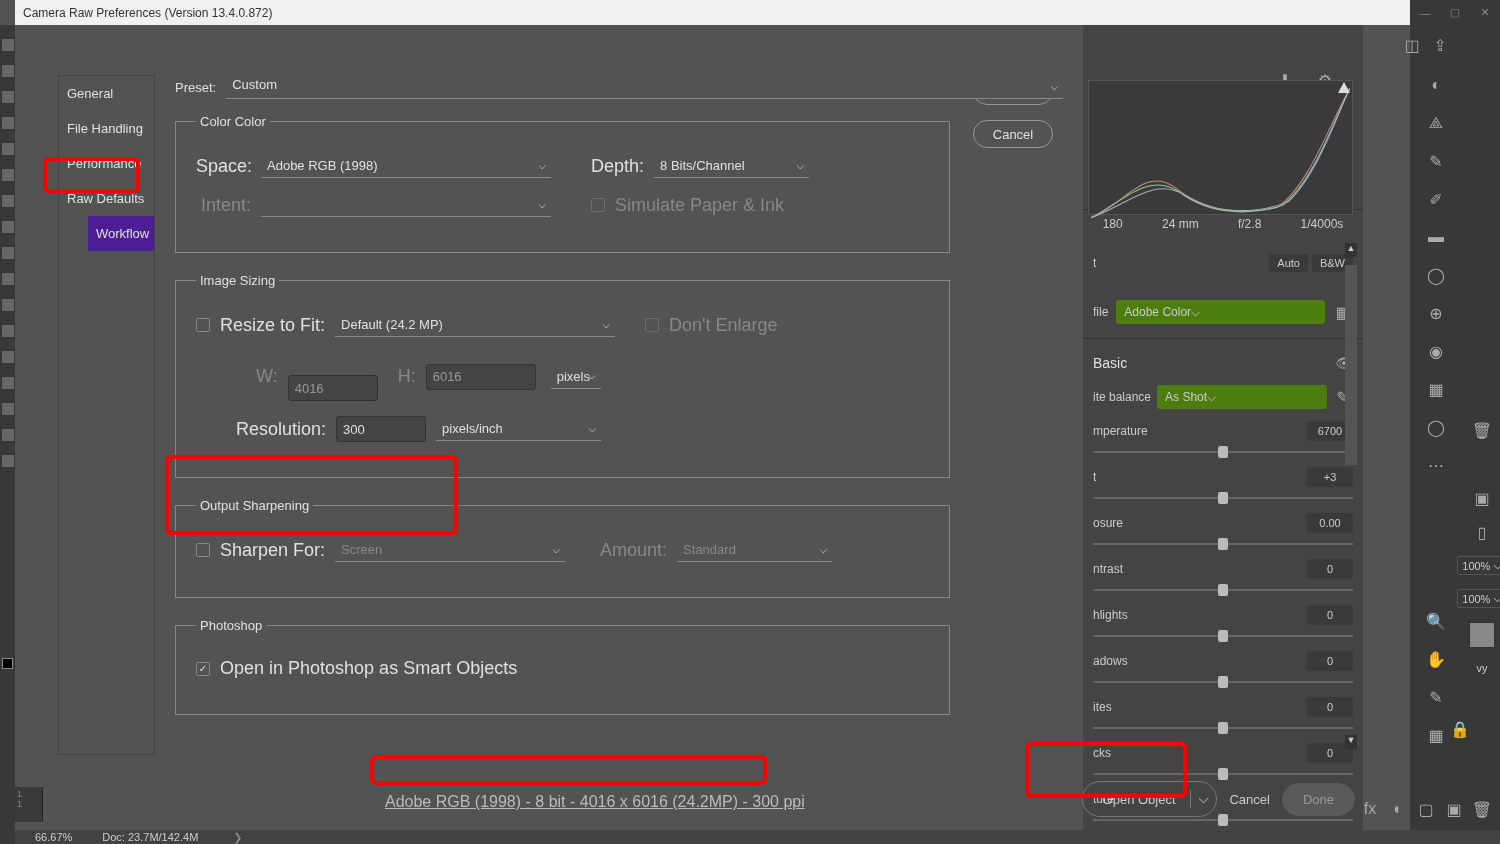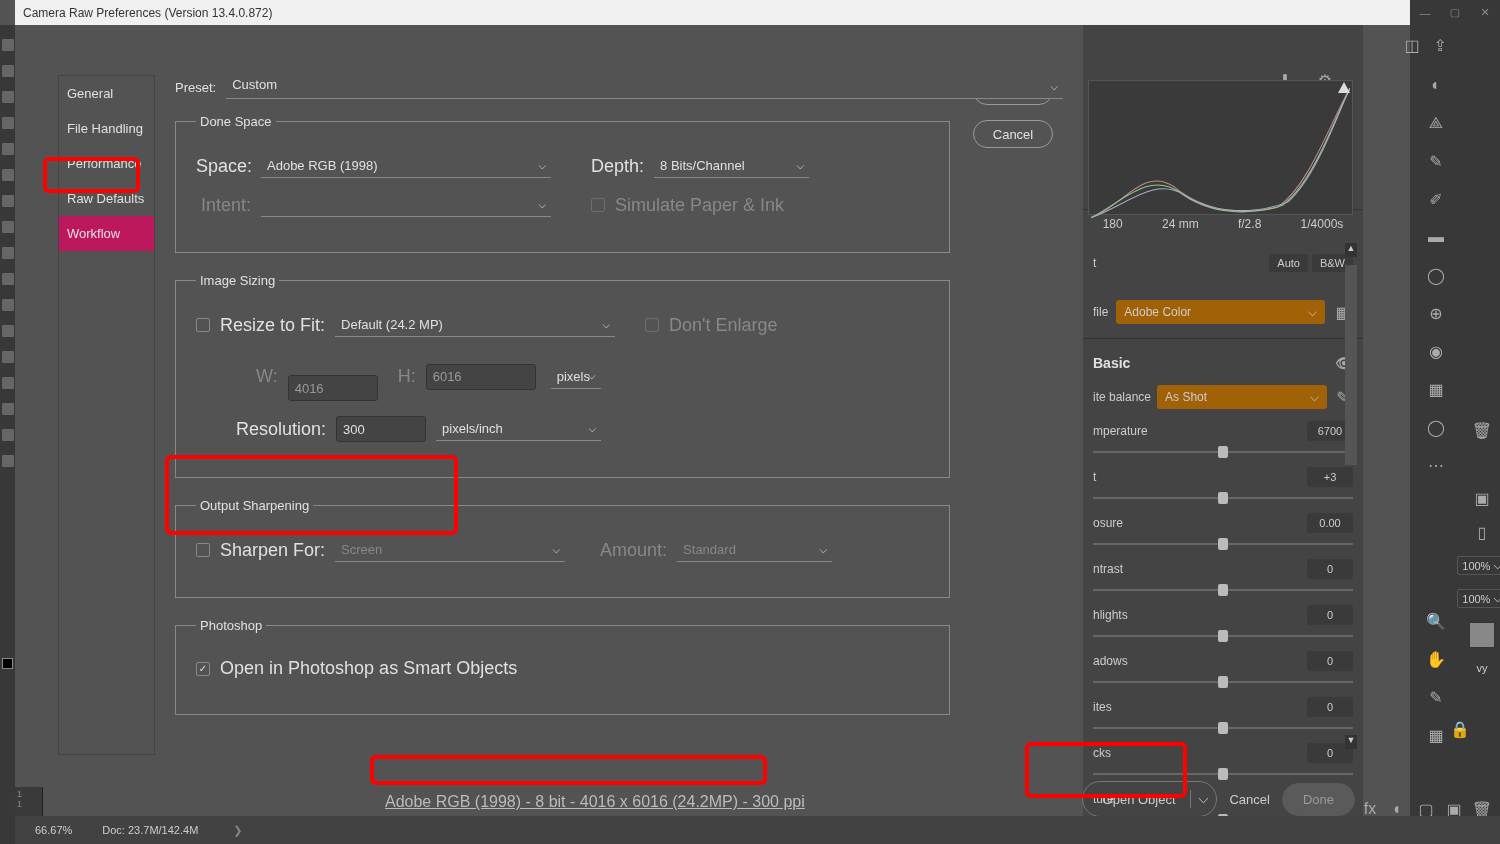--- a/index.html
+++ b/index.html
@@ -9,21 +9,21 @@
 .titlebar { position: absolute; top: 0; left: 15px; right: 0; height: 25px; background: #f0f0f0; display: flex; align-items: center; padding: 0 8px; font-size: 12px; color: #333; }
 .winbtn { width: 45px; height: 25px; display: flex; align-items: center; justify-content: center; color: #888; font-size: 11px; }
 .winbtn.close { background: transparent; }
 
 
 .dialog-body { position: absolute; top: 25px; left: 15px; width: 1068px; height: 795px; background: #535353; }
 
 
 .nav { position: absolute; left: 43px; top: 50px; width: 97px; height: 680px; border: 1px solid #444; }
 .nav-item { padding: 10px 8px; font-size: 13px; color: #e0e0e0; cursor: pointer; }
-.nav-item.selected { background: #be185d; }
+.nav-item.selected { background: #4c1d95; margin-left: 29px; }
 
 
 .hl { position: absolute; border: 4px solid #ff0000; border-radius: 6px; pointer-events: none; }
 
 
 .form { position: absolute; left: 160px; top: 50px; right: 20px; }
 
 .preset-row { display: flex; align-items: center; gap: 10px; margin-bottom: 15px; }
 .preset-row .lbl { font-size: 13px; color: #e0e0e0; }
 .preset-select { flex: 1; height: 24px; background: #535353; border: none; border-bottom: 1px solid #888; color: #e0e0e0; font-size: 13px; padding: 2px 6px; position: relative; }
@@ -50,21 +50,21 @@
 
 
 .rightpanel { position: absolute; left: 1083px; top: 25px; width: 280px; bottom: 0; background: #444; }
 .histogram { height: 185px; border-bottom: 1px solid #333; position: relative; padding: 10px; }
 .histo-box { position: absolute; left: 5px; right: 10px; top: 55px; height: 135px; border: 1px solid #555; background: #3a3a3a; }
 .histo-curve { position: absolute; left: 2px; right: 2px; bottom: 2px; top: 2px; }
 .warn-tri { position: absolute; top: 56px; right: 12px; width: 14px; height: 14px; }
 .meta-row { position: absolute; bottom: -28px; left: 0; right: 0; display: flex; justify-content: space-around; font-size: 12px; color: #ccc; padding: 6px 0; }
 
 .panel-section { padding: 8px 10px; border-bottom: 1px solid #333; }
-.panel-title { font-size: 14px; font-weight: bold; color: #e0e0e0; padding: 8px 0; display: flex; justify-content: space-between; align-items: center; }
+.panel-title { font-size: 14px; font-weight: normal; color: #e0e0e0; padding: 8px 0; display: flex; justify-content: space-between; align-items: center; }
 .prow { display: flex; justify-content: space-between; align-items: center; padding: 6px 0; font-size: 12px; color: #ccc; }
 .slider { height: 2px; background: #666; position: relative; margin: 4px 0 8px 0; }
 .slider::after { content: ""; position: absolute; left: 50%; top: -5px; width: 10px; height: 12px; background: #bbb; border-radius: 2px; transform: translateX(-50%); }
 .valbox { width: 46px; height: 20px; background: #3a3a3a; border-radius: 3px; text-align: center; font-size: 11px; color: #ccc; display: flex; align-items: center; justify-content: center; }
 .pill { padding: 3px 8px; background: #3a3a3a; border-radius: 3px; font-size: 11px; color: #ccc; }
 
 .rp-icons { position: absolute; top: 45px; right: 28px; display: flex; gap: 20px; color: #ccc; font-size: 18px; }
 
 
 .farright { position: absolute; right: 0; top: 0; width: 90px; height: 100%; background: #383838; }
@@ -79,31 +79,31 @@
 
 
 .bottombar { position: absolute; bottom: 25px; left: 15px; right: 145px; height: 40px; display: flex; align-items: center; }
 .workflow-link { position: absolute; left: 370px; bottom: 8px; font-size: 16px; color: #bbb; text-decoration: underline; }
 .bb-right { position: absolute; right: 0; display: flex; gap: 12px; align-items: center; }
 .bb-btn { padding: 8px 20px; border-radius: 18px; border: 1px solid #777; background: transparent; color: #ccc; font-size: 13px; display: flex; align-items: center; cursor: pointer; }
 .bb-btn.split { padding-right: 8px; }
 .bb-btn .sep { width: 1px; height: 18px; background: #777; margin: 0 8px 0 14px; }
 .bb-btn.done { background: #5a5a5a; border-color: #5a5a5a; color: #999; }
 
-.statusbar { position: absolute; bottom: 0; left: 15px; right: 0; height: 28px; background: #424242; display: flex; align-items: center; font-size: 11px; color: #ccc; padding-left: 20px; gap: 30px; }
+.statusbar { position: absolute; bottom: 0; left: 15px; right: 0; height: 14px; background: #424242; display: flex; align-items: center; font-size: 11px; color: #ccc; padding-left: 20px; gap: 30px; }
 .ruler-stub { position: absolute; left: 15px; bottom: 22px; width: 28px; height: 35px; background: #3a3a3a; border-right: 1px solid #222; font-size: 9px; color: #888; padding: 2px; }
 
 .scroll-ind { position: absolute; right: 6px; width: 12px; background: #555; }
 
 
 .leftedge { position: absolute; left: 0; top: 25px; width: 15px; bottom: 0; background: #383838; }
 .le-item { width: 12px; height: 12px; margin: 14px auto; background: #666; border-radius: 1px; }
 .le-fg { position: absolute; bottom: 175px; left: 2px; width: 11px; height: 11px; background: #000; border: 1px solid #888; }
 
-.profile-dd { flex: 1; height: 24px; background: #a16207; border-radius: 3px; color: #ccc; font-size: 12px; padding: 3px 8px; display: flex; align-items: center; justify-content: space-between; }
+.profile-dd { flex: 1; height: 24px; background: #4d7c0f; border-radius: 3px; color: #ccc; font-size: 12px; padding: 3px 8px; display: flex; align-items: center; justify-content: flex-start; }
 
 .eye-icon { font-size: 14px; color: #aaa; }
 </style>
 </head>
 <body>
 
 <div class="leftedge">
   <div class="le-item"></div>
     <div class="le-item"></div>
     <div class="le-item"></div>
@@ -146,21 +146,21 @@
   <div class="form">
     <div class="preset-row">
       <span class="lbl">Preset:</span>
       <div class="preset-select" style="width:700px;">
         <span>Custom</span>
         <span class="dropdown-arrow">⌵</span>
       </div>
     </div>
 
     <fieldset style="width:775px;">
-      <legend>Done Space</legend>
+      <legend>Color Color</legend>
       <div class="row">
         <span class="lbl" style="width:55px;">Space:</span>
         <div class="dd" style="width:290px;">
           <span>Adobe RGB (1998)</span>
           <span class="dropdown-arrow">⌵</span>
         </div>
         <span class="lbl" style="margin-left:30px;">Depth:</span>
         <div class="dd" style="width:155px;">
           <span>8 Bits/Channel</span>
           <span class="dropdown-arrow">⌵</span>

